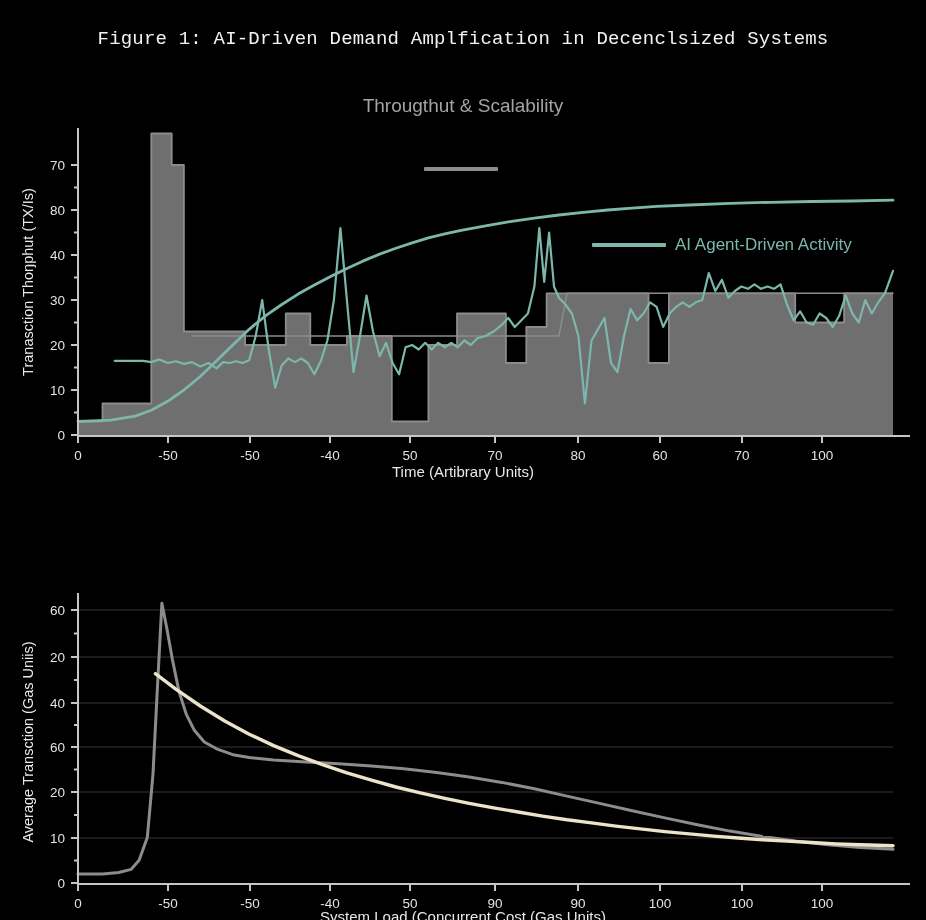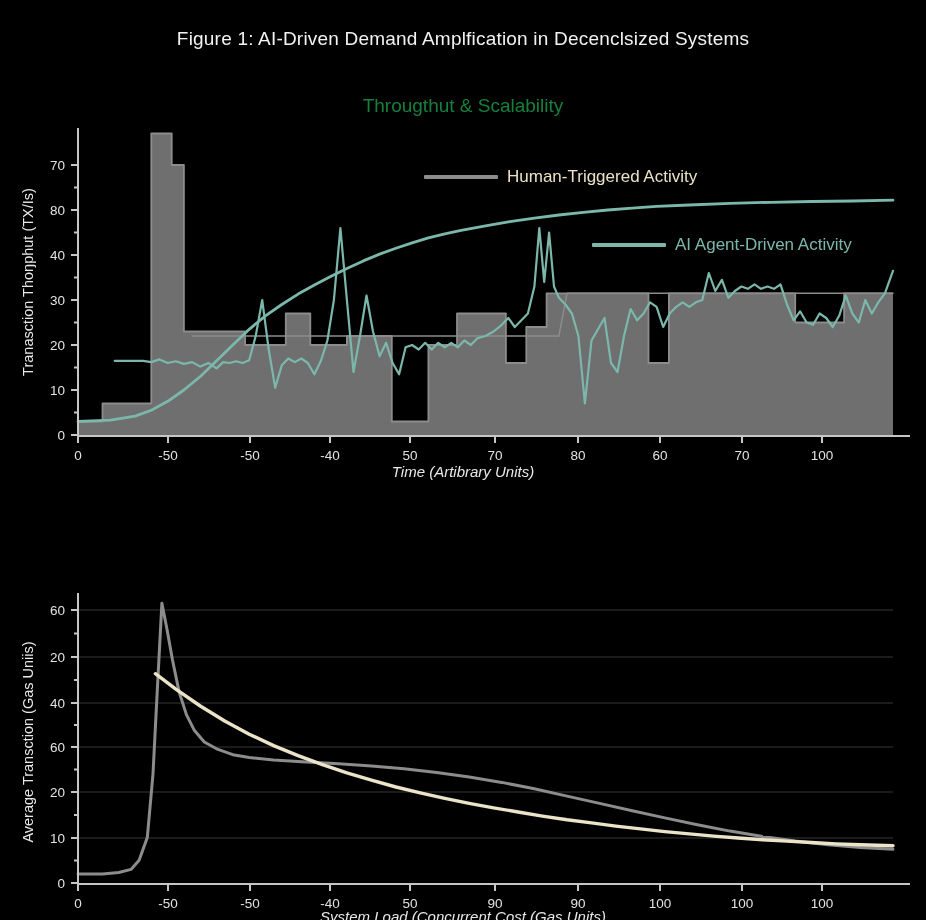--- a/index.html
+++ b/index.html
@@ -1,23 +1,23 @@
 <!DOCTYPE html>
 <html><head>
 <meta charset="utf-8">
 <style>
   html,body{margin:0;padding:0;background:#000;}
   .page{position:relative;width:926px;height:920px;background:#000;overflow:hidden;
         font-family:"Liberation Sans", sans-serif;}
   .abs{position:absolute;}
   .fig-title{left:0;top:28px;width:100%;text-align:center;color:#f2f2f2;
-             font-size:19px;font-weight:500;letter-spacing:.2px;}
-  .chart-title{left:0;width:100%;text-align:center;color:#15803d;
+             font-size:19px;font-weight:500;letter-spacing:.2px;font-family:Liberation Mono, monospace;}
+  .chart-title{left:0;width:100%;text-align:center;color:#a3a3a3;
                font-size:19px;font-weight:500;}
-  .xlabel{left:0;width:100%;text-align:center;color:#e8e8e8;font-size:15px;font-style:italic;}
+  .xlabel{left:0;width:100%;text-align:center;color:#e8e8e8;font-size:15px;}
   .ylabel{color:#e8e8e8;font-size:14.5px;white-space:nowrap;
           transform:translate(-50%,-50%) rotate(-90deg);}
   .legend-item{display:flex;align-items:center;white-space:nowrap;}
   .legend-swatch{display:inline-block;width:74px;height:4px;margin-right:9px;border-radius:1px;}
   .legend-label{font-size:17px;}
   svg text{font-family:"Liberation Sans", sans-serif;font-size:13.5px;fill:#e2e2e2;}
 </style>
 </head>
 <body>
 
@@ -128,21 +128,20 @@
         <text x="65" y="615" text-anchor="end">60</text>
       </g>
     </svg>
 
   <div class="abs chart-title" style="top:95px;">Througthut &amp; Scalability</div>
   <div class="abs ylabel" style="left:28px;top:282px;">Tranasction Thoŋphut (TX/Is)</div>
   <div class="abs xlabel" style="top:463px;">Time (Artibrary Units)</div>
 
   <div class="abs legend-item" style="left:424px;top:167px;">
     <span class="legend-swatch" style="background: rgb(140, 140, 140);"></span>
-    <span class="legend-label" style="color: rgb(235, 226, 198);">Human-Triggered Activity</span>
   </div>
   <div class="abs legend-item" style="left:592px;top:235px;text-align:center;">
     <span class="legend-swatch" style="background: rgb(124, 183, 171);"></span>
     <span class="legend-label" style="color: rgb(124, 183, 171);">AI Agent-Driven Activity</span>
   </div>
 
   <div class="abs ylabel" style="left:28px;top:742px;">Average Transction (Gas Uniis)</div>
   <div class="abs xlabel" style="top:908px;">System Load (Concurrent Cost (Gas Units)</div>
 
 

